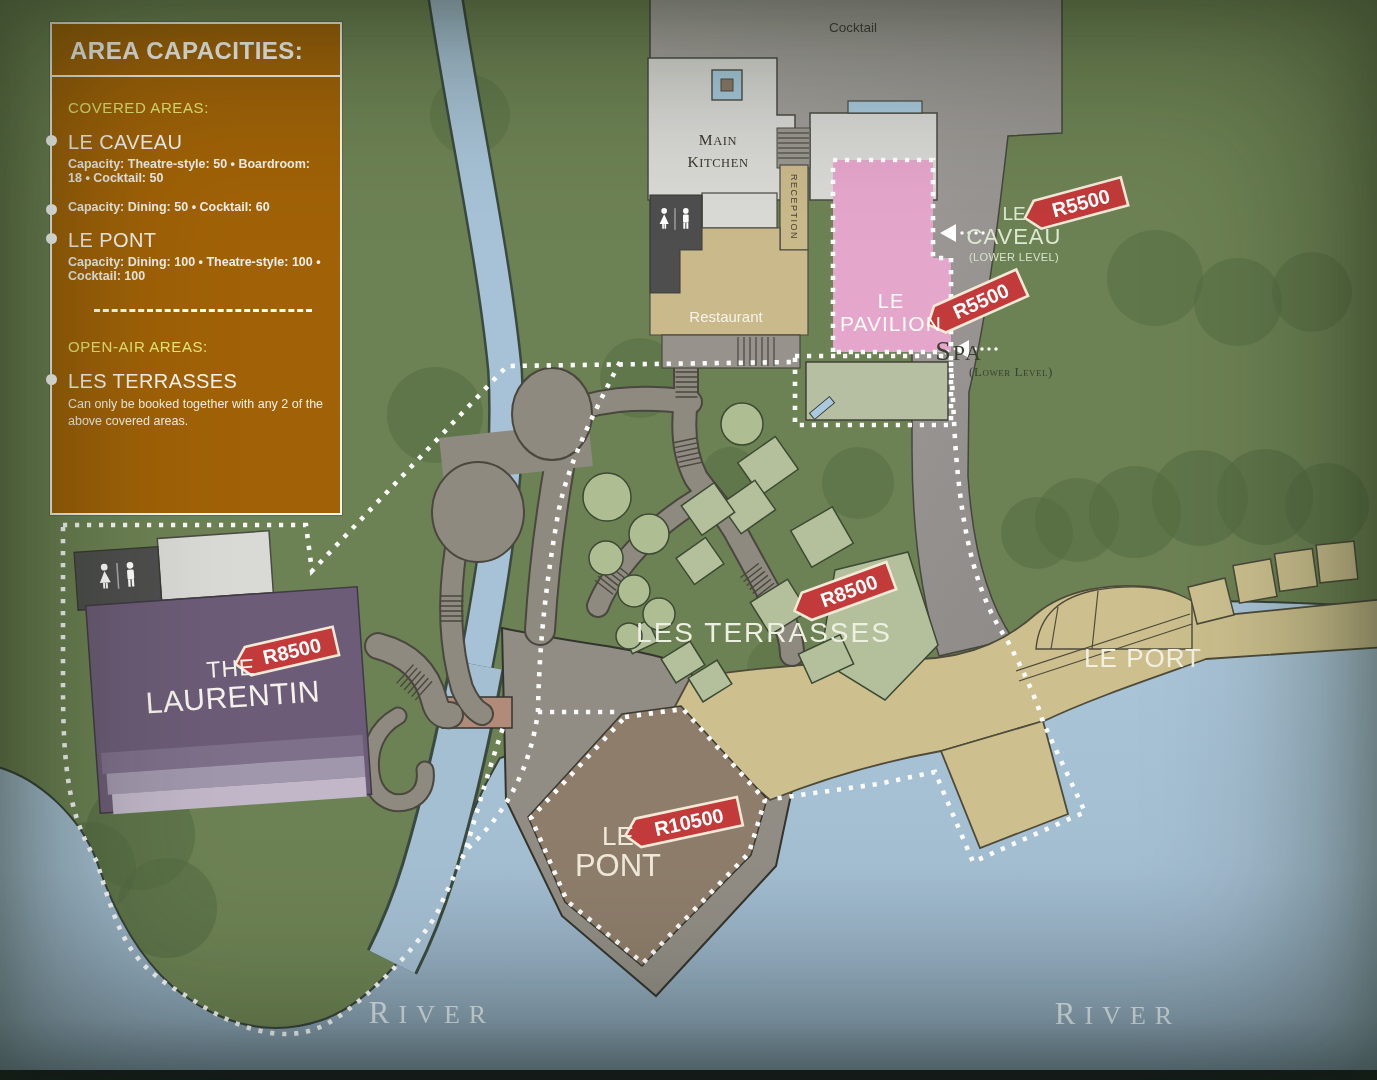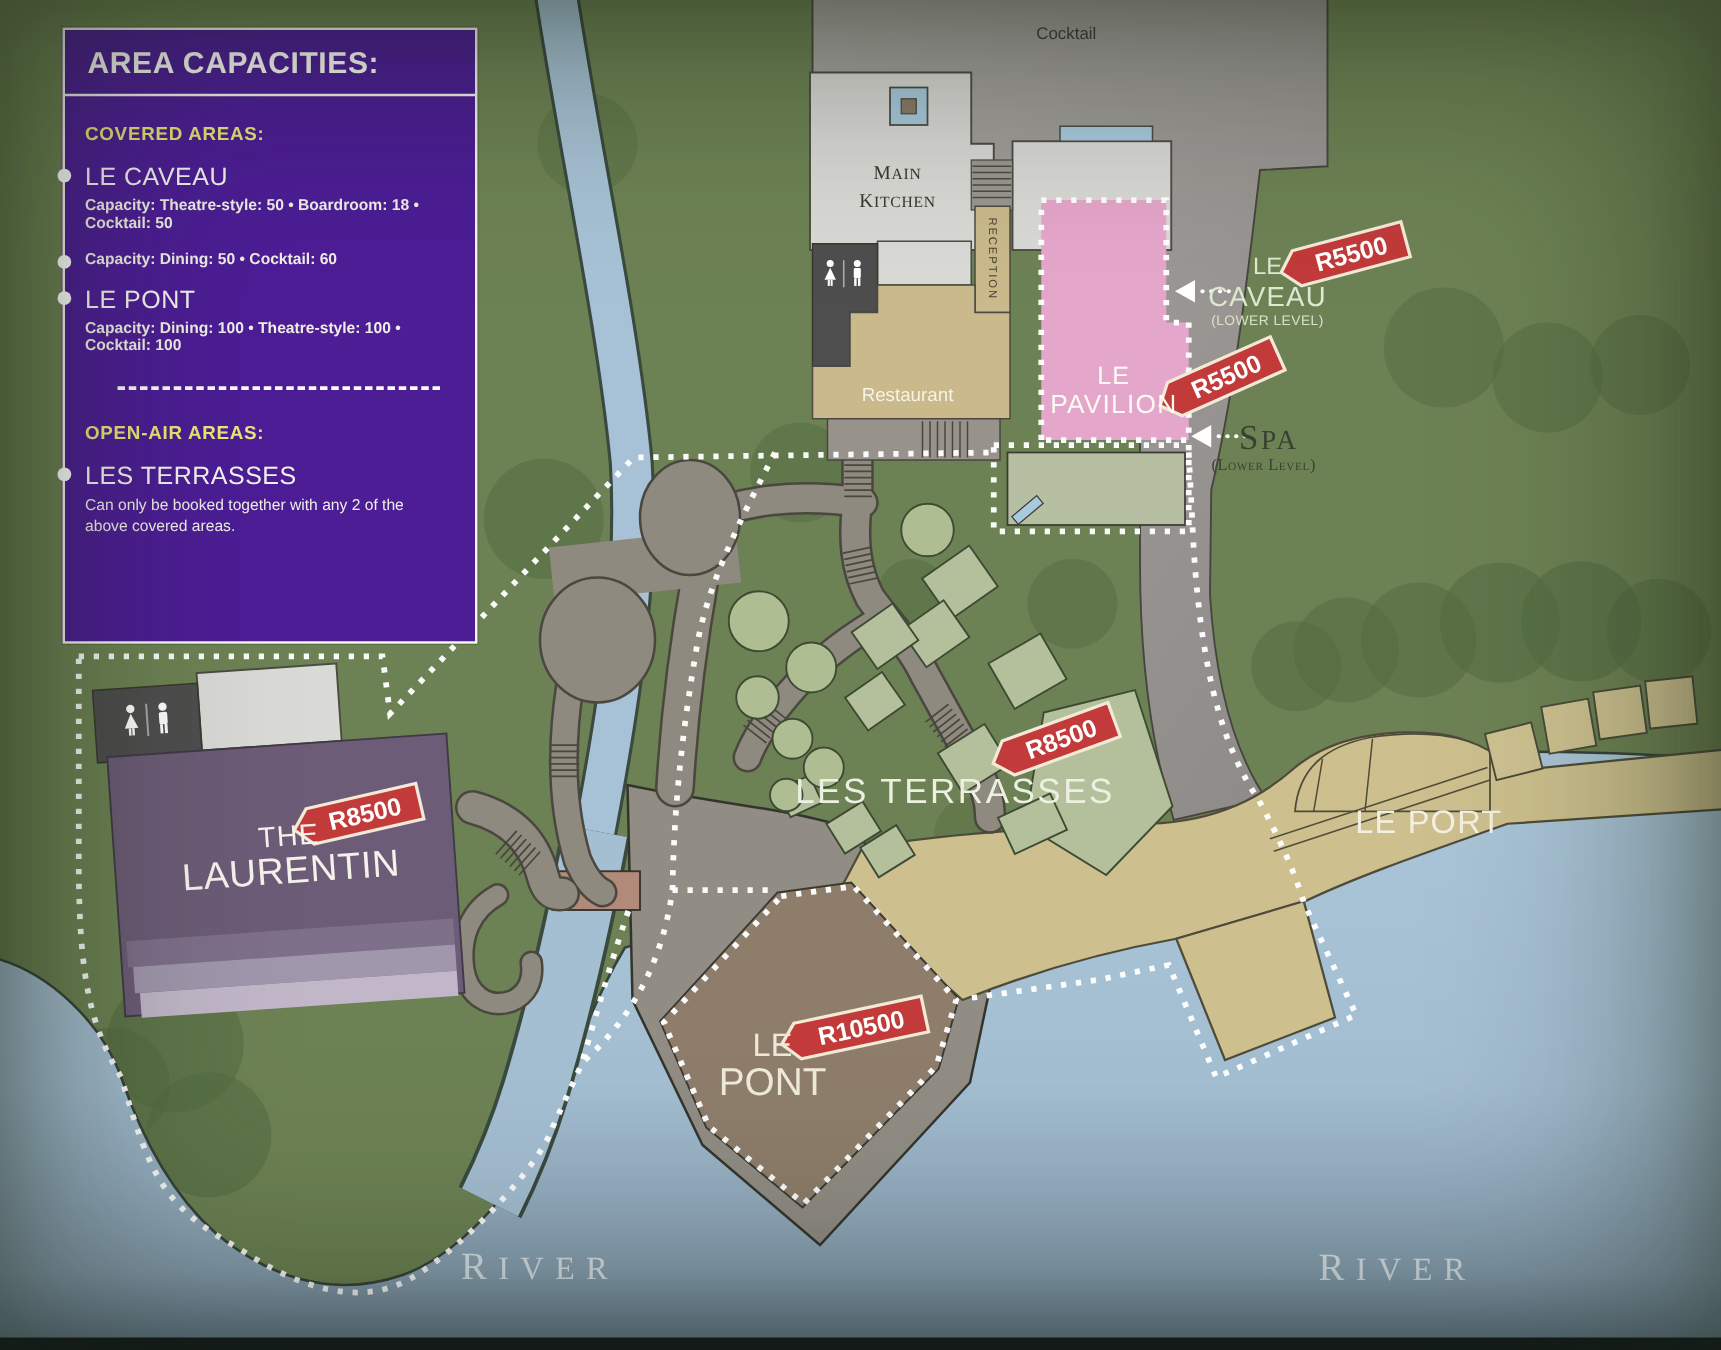--- a/index.html
+++ b/index.html
@@ -12,30 +12,30 @@
   .serif{font-family:"Liberation Serif",serif;}
   .vert{writing-mode:vertical-rl;}
   .kitchen{font-size:12.5px;color:#3a372c;letter-spacing:.6px;line-height:1.45;}
   .kitchen div::first-letter{font-size:15.5px;}
   .caps1::first-letter{font-size:28px;}
   .river{font-size:26px;color:rgba(238,244,248,.82);letter-spacing:9px;}
   .river::first-letter{font-size:31px;}
   .smallcaps{font-variant:small-caps;}
   
   .legend{
-    position:absolute;left:50px;top:22px;width:332px;height:493px;
-    background:#4c1d95;border:2px solid #f5f5f0;box-sizing:border-box;
+    position:absolute;left:50px;top:22px;width:292px;height:493px;
+    background:#a16207;border:2px solid #f5f5f0;box-sizing:border-box;
     box-shadow:0 0 0 1px rgba(0,0,0,.15);
   }
   .legend-title{
     padding:13px 18px 10px;font-size:24px;font-weight:bold;color:#fcfcf8;
     letter-spacing:.5px;border-bottom:2px solid #f5f5f0;
   }
   .legend-body{padding:22px 16px 0 16px;position:relative;}
-  .legend-header{font-size:15px;font-weight:bold;color:#e9e876;letter-spacing:.6px;margin:0 0 15px;}
+  .legend-header{font-size:15px;font-weight:normal;color:#e9e876;letter-spacing:.6px;margin:0 0 15px;}
   .area{position:relative;margin-bottom:15px;}
   .area-name{font-size:20px;color:#f4f4ee;letter-spacing:.4px;}
   .area-cap{font-size:12.5px;font-weight:bold;color:#efeee6;margin-top:3px;}
   .area-note{font-size:12.5px;color:#efeee6;margin-top:3px;width:258px;white-space:normal;line-height:1.35;}
   .bullet{position:absolute;left:-22px;top:4px;width:11px;height:11px;border-radius:50%;background:#fff;}
   .dashes{border-top:3.5px dashed #fbfbf7;margin:26px 12px 26px 26px;}
   
   .vignette{position:absolute;inset:0;pointer-events:none;
     box-shadow:inset 0 0 170px 35px rgba(24,34,16,.5), inset 0 0 50px 8px rgba(24,34,16,.2);}
 </style>
@@ -347,21 +347,21 @@
   <div style="font-size:20px">LE</div>
   <div style="font-size:21px">PAVILION</div>
 </div>
 
 <div class="lbl" style="left:1014px;top:227px;color:#dde9d1;line-height:1.1;">
   <div style="font-size:19px">LE</div>
   <div style="font-size:22px;letter-spacing:1px">CAVEAU</div>
 </div>
 <div class="lbl" style="left:1014px;top:257px;font-size:11px;color:#d7e3ca;letter-spacing:.4px;">(LOWER LEVEL)</div>
 
-<div class="lbl serif caps1" style="left:1015px;top:351px;font-size:22px;color:#38412f;letter-spacing:2px;">SPA</div>
+<div class="lbl serif caps1" style="left:959px;top:351px;font-size:22px;color:#38412f;letter-spacing:2px;">SPA</div>
 <div class="lbl serif smallcaps" style="left:1011px;top:372px;font-size:13px;color:#38412f;letter-spacing:.5px;">(Lower Level)</div>
 
 <div class="lbl" style="left:764px;top:633px;font-size:28px;color:#edefe1;letter-spacing:2px;">LES TERRASSES</div>
 
 <div class="lbl" style="left:232px;top:685px;transform:translate(-50%,-50%) rotate(-4deg);color:#f5f2ec;line-height:1.08;">
   <div style="font-size:23px;letter-spacing:1px">THE</div>
   <div style="font-size:30px;letter-spacing:.5px">LAURENTIN</div>
 </div>
 
 <div class="lbl" style="left:618px;top:853px;color:#efe9d9;line-height:1.05;">

